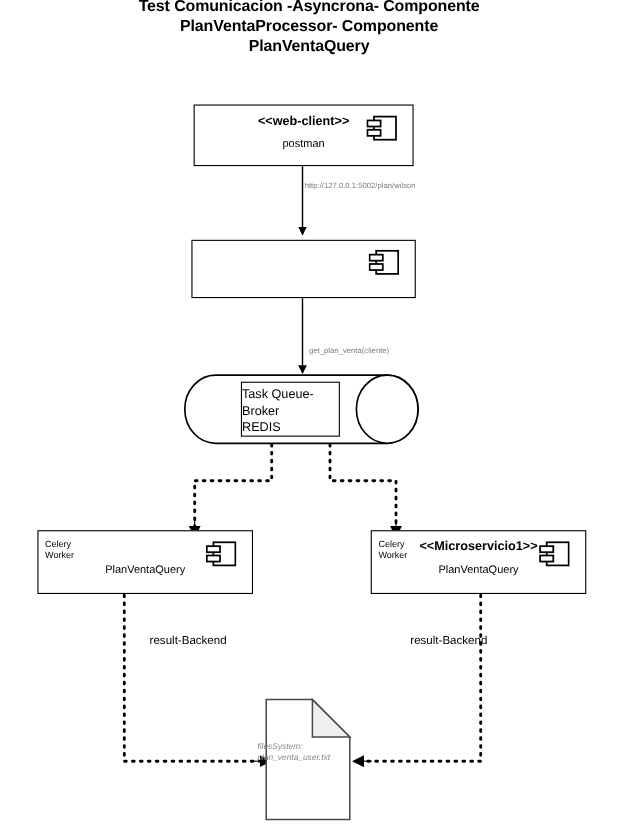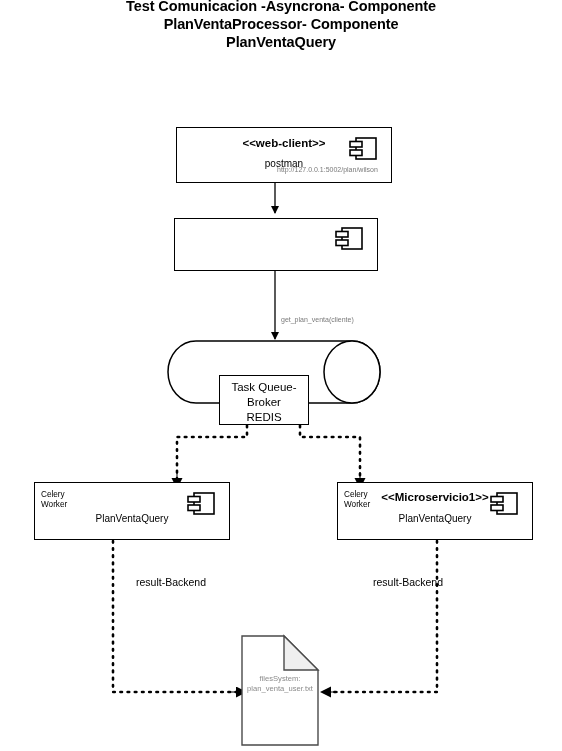--- a/index.html
+++ b/index.html
@@ -85,35 +85,34 @@
     white-space: nowrap;
     padding-left: 21px;
   }
 
   
   .broker-inner {
     position: absolute;
     box-sizing: border-box;
     border: 1.4px solid #000000;
     background: #ffffff;
-    text-align: center;
+    text-align: left;
     font-size: 11.5px;
     line-height: 15px;
     padding-top: 4px;
-    margin-top: 28px;
   }
 
   
   .file-label {
     position: absolute;
     width: 92px;
-    text-align: center;
     font-size: 7.6px;
     line-height: 10px;
     color: #8a8a8a;
+    font-style: italic;
   }
 </style>
 </head>
 <body>
 
 <svg id="canvas" viewBox="0 0 562 751">
   <defs>
     <marker id="arrow-solid" markerWidth="10" markerHeight="10" refX="7" refY="4" orient="auto" markerUnits="userSpaceOnUse">
       <path d="M0,0 L8,4 L0,8 z" fill="#000000"></path>
     </marker>
@@ -148,21 +147,21 @@
     <path d="M284,636 L284,670 L318,670 Z" fill="#efefef" stroke="#4a4a4a" stroke-width="1.4"></path>
   </g>
 </svg>
 
 <div class="diagram-title">
   <div>Test Comunicacion -Asyncrona- Componente</div>
   <div>PlanVentaProcessor-  Componente</div>
   <div>PlanVentaQuery</div>
 </div>
 
-<div class="comp-box" style="left:176px; top:95px; width:216px; height:56px;margin-top:32px;">
+<div class="comp-box" style="left:176px; top:95px; width:200px; height:56px;">
   <div class="comp-stereotype" style="top:9px;">&lt;&lt;web-client&gt;&gt;</div>
   <div class="comp-name" style="top:30px;">postman</div>
   <svg class="comp-icon" style="right:14px; top:8px;" width="28" height="26" viewBox="0 0 28 26">
     <rect x="7" y="2" width="20" height="21" fill="#ffffff" stroke="#000000" stroke-width="1.6"></rect>
     <rect x="1" y="5.5" width="12" height="5.5" fill="#ffffff" stroke="#000000" stroke-width="1.6"></rect>
     <rect x="1" y="14" width="12" height="5.5" fill="#ffffff" stroke="#000000" stroke-width="1.6"></rect>
   </svg>
 </div>
 
 <div class="edge-label" style="left:277px; top:166px;">http://127.0.0.1:5002/plan/wilson</div>

